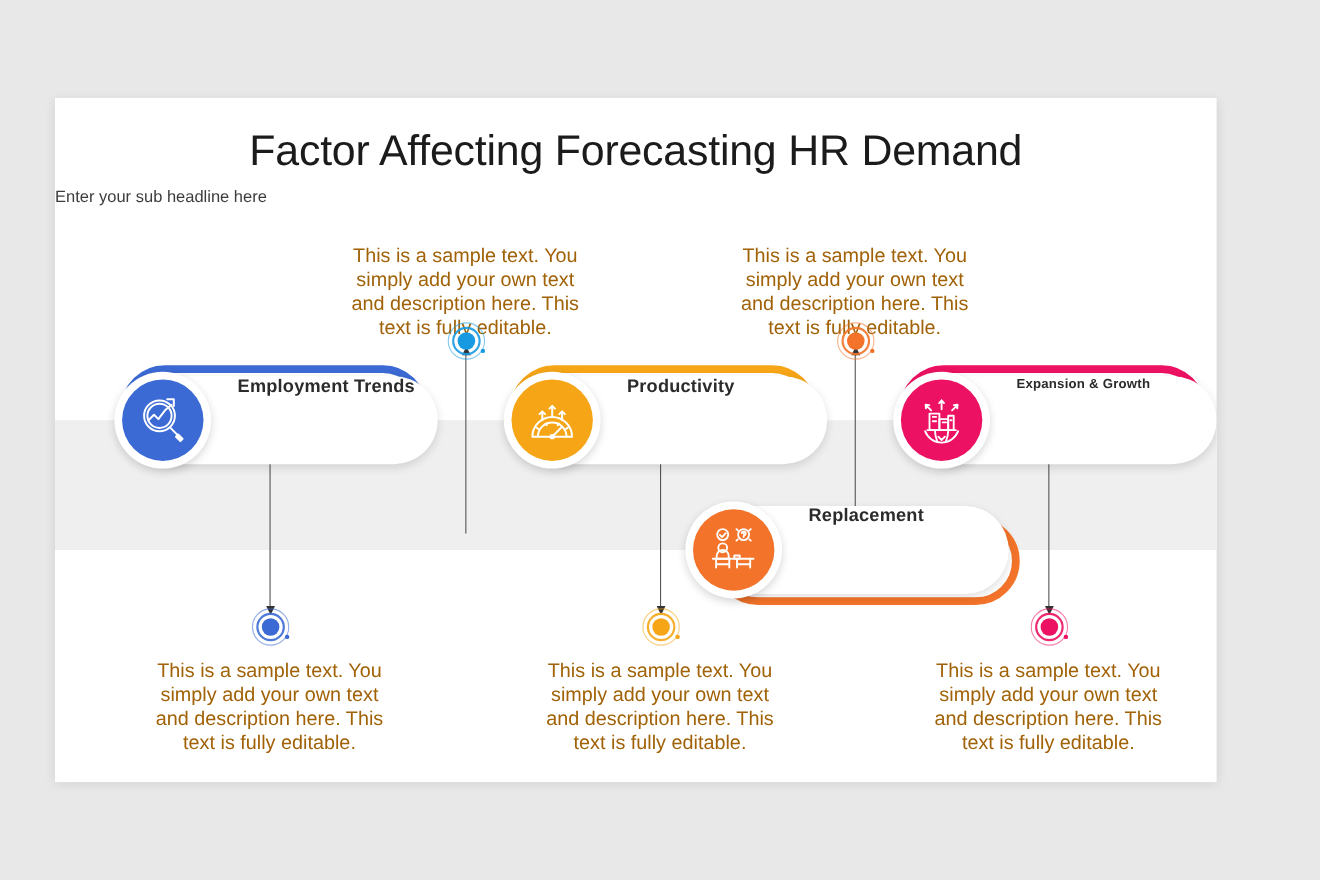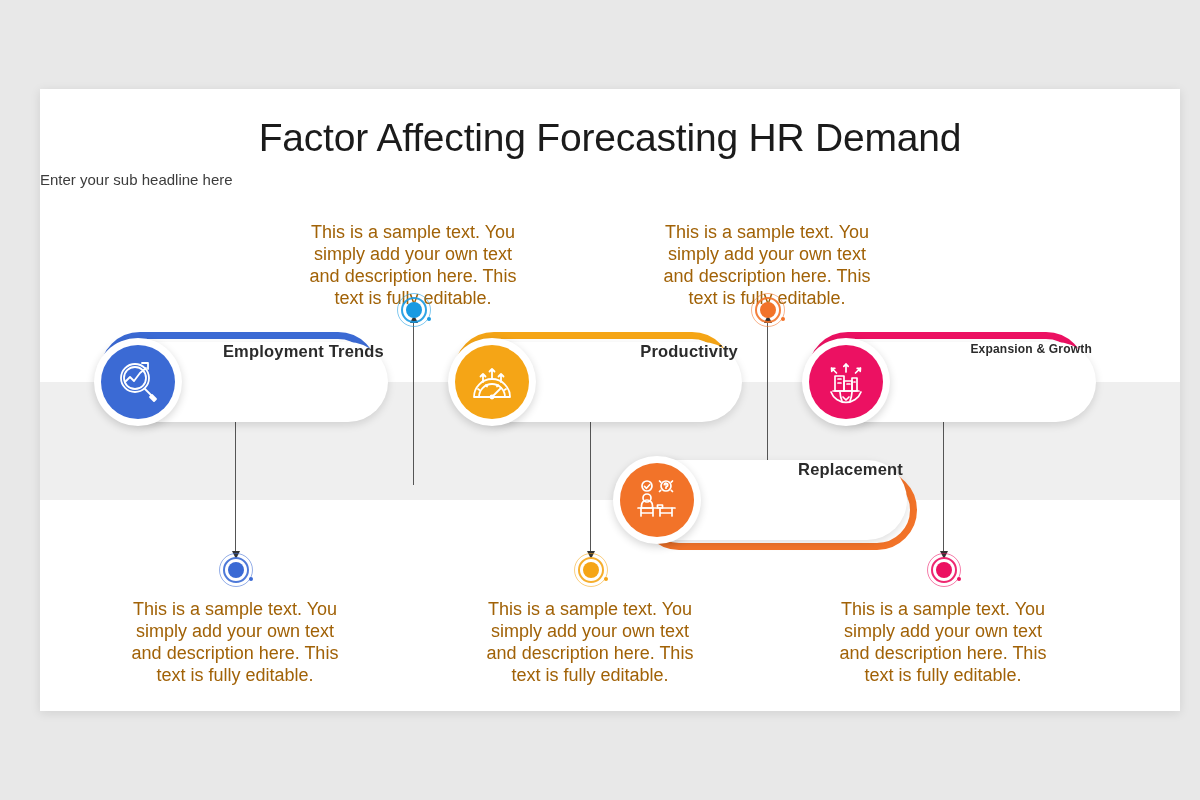--- a/index.html
+++ b/index.html
@@ -5,22 +5,22 @@
   * { box-sizing: border-box; margin: 0; padding: 0; }
   body {
     width: 1200px; height: 800px;
     background: #e8e8e8;
     font-family: "Liberation Sans", sans-serif;
     overflow: hidden;
     position: relative;
   }
   #slide {
     position: absolute;
-    left: 40px; top: 89px;
-    width: 1140px; height: 622px;
+    left: 50px; top: 89px;
+    width: 1056px; height: 622px;
     background: #ffffff;
     box-shadow: 0 2px 10px rgba(0,0,0,0.10);
     overflow: hidden;
   }
   
   .band {
     position: absolute;
     left: 0; right: 0;
     top: 293px; height: 118px;
     background: #efefef;
@@ -92,21 +92,21 @@
     position: absolute;
     right: 0px; bottom: 6px;
     width: 4px; height: 4px;
     border-radius: 50%;
     background: currentColor;
   }
 
   
   .card {
     position: absolute;
-    width: 278px; height: 80px; text-align: right;
+    width: 278px; height: 80px;
   }
   .card .ring {
     position: absolute;
     width: 278px; height: 80px;
     border-radius: 40px;
     border: 7px solid currentColor;
   }
   .card.up .ring { left: -10px; top: -10px; }
   .card.down .ring { left: 10px; top: 10px; }
   .card .body {

